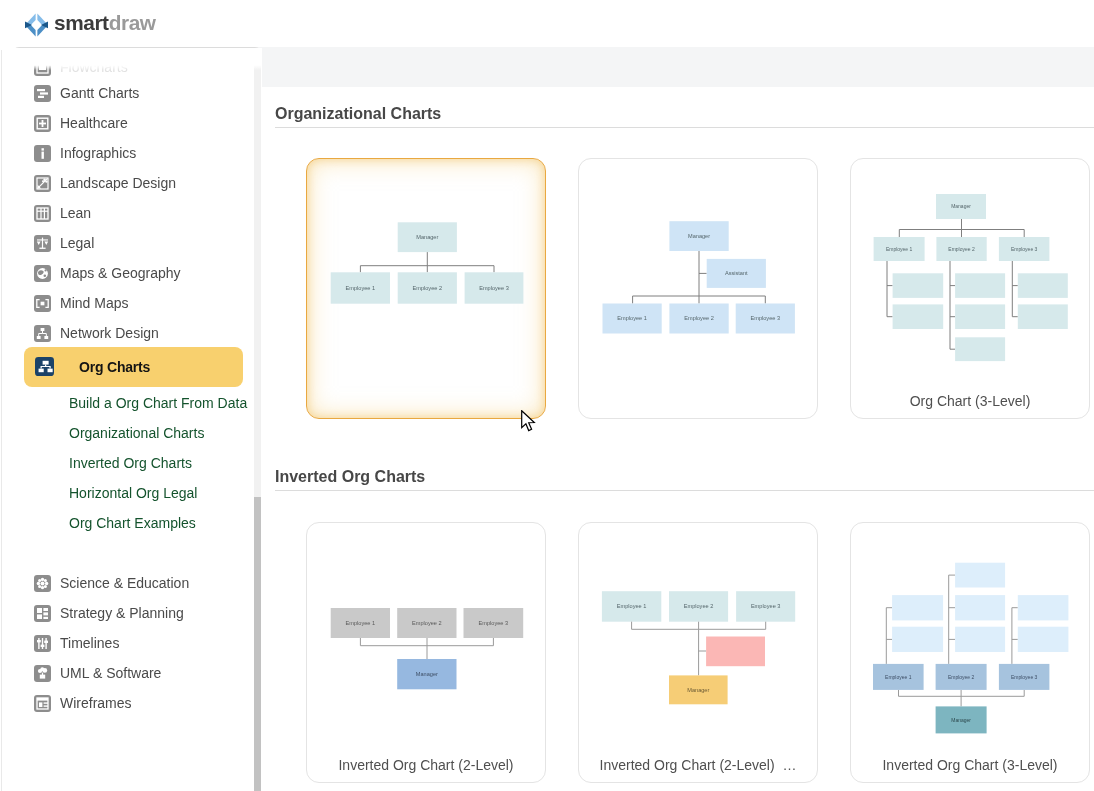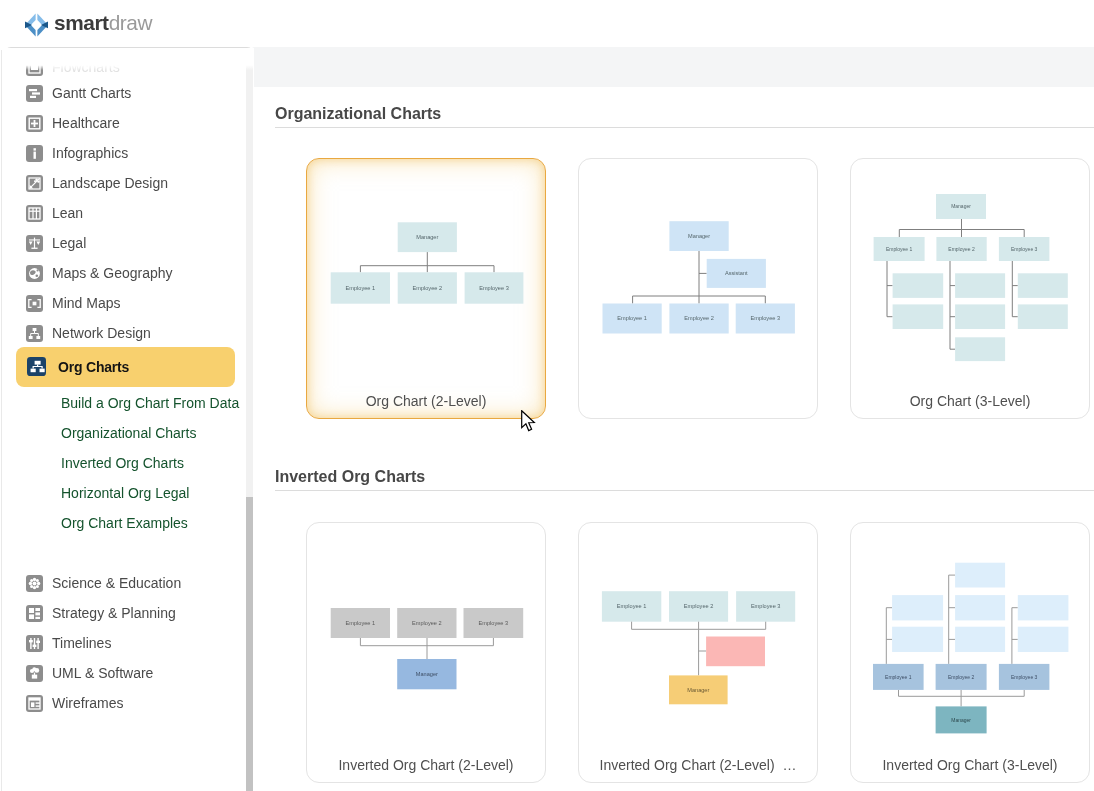--- a/index.html
+++ b/index.html
@@ -1,28 +1,28 @@
 <!DOCTYPE html>
 <html><head>
 <meta charset="utf-8">
 <style>
 *{margin:0;padding:0;box-sizing:border-box}
 html,body{width:1094px;height:791px;overflow:hidden}
 body{font-family:"Liberation Sans",sans-serif;position:relative;background:#fff}
 .header{position:absolute;top:0;left:0;width:1094px;height:47px;background:#fff;z-index:6}
 .logoicon{position:absolute;left:25px;top:12.6px}
 .logotext{position:absolute;left:54px;top:10.8px;font-size:20.8px;font-weight:bold;color:#3b3b3b;letter-spacing:-0.4px}
-.logotext span{color:#9a9a9a;font-weight:normal}
-.sidebar{position:absolute;top:47px;left:4px;width:250px;height:664px;background:#fff;z-index:4;border-top:1px solid #dcdcdc;border-top-left-radius:7px;border-top-right-radius:7px}
+.logotext span{color:#9a9a9a;font-weight:bold}
+.sidebar{position:absolute;top:47px;left:12px;width:250px;height:664px;background:#fff;z-index:4;border-top:1px solid #dcdcdc;border-top-left-radius:7px;border-top-right-radius:7px}
 .it{position:absolute;left:22px;height:30px;display:flex;align-items:center;white-space:nowrap}
 .it .lbl{margin-left:9px;font-size:14px;color:#4a4a4a}
 .sub{position:absolute;left:57px;height:30px;display:flex;align-items:center;font-size:14px;color:#14532d;white-space:nowrap}
 .pill{position:absolute;left:12px;top:299px;width:219px;height:40px;background:#f8d06e;border-radius:8px}
 .pill-inner{position:absolute;left:11px;top:10px;display:flex;align-items:center}
-.pill-inner .lbl{margin-left:12px;font-size:14px;font-weight:bold;color:#141414;letter-spacing:-0.2px}
+.pill-inner .lbl{margin-left:25px;font-size:14px;font-weight:bold;color:#141414;letter-spacing:-0.2px}
 .fade{position:absolute;left:0;top:0;width:250px;height:27px;background:linear-gradient(#ffffff 0%,#ffffff 64%,rgba(255,255,255,0) 82%,rgba(255,255,255,0) 100%);z-index:3}
 .sbtrack{position:absolute;left:242px;top:0;width:7px;height:743px;background:#f1f1f1}
 .sbthumb{position:absolute;left:242px;top:449px;width:7px;height:294px;background:#c2c2c2}
 .graystrip{position:absolute;left:250px;top:47px;width:844px;height:40px;background:#f4f5f6;border-top-left-radius:5px}
 .h2{position:absolute;font-size:16px;font-weight:bold;color:#474747;line-height:1}
 .rule{position:absolute;height:1px;background:#dcdcdc}
 .card{position:absolute;width:240px;height:261px;background:#fff;border:1px solid #e4e4e4;border-radius:13px}
 .card.sel{border:1.5px solid #e9a840;box-shadow:inset 0 0 9px 1px rgba(240,193,104,0.55), inset 0 0 22px 5px rgba(249,219,153,0.5)}
 .cap{position:absolute;left:0;bottom:9px;width:100%;text-align:center;font-size:14px;color:#4f4f4f}
 .chart{position:absolute;left:0;top:0}
@@ -235,21 +235,20 @@
       <rect x="90.7" y="63.3" width="59.2" height="29.8" fill="#d6e9eb"></rect>
       <text x="120.30000000000001" y="79.9" font-size="5.6" fill="#55666b" text-anchor="middle" font-family="Liberation Sans,sans-serif">Manager</text>
       <path d="M120.3,93.1 V106.7 M53.4,106.7 H187 M53.4,106.7 V113.3 M120.3,106.7 V113.3 M187,106.7 V113.3" stroke="#7f7f7f" stroke-width="1" fill="none"></path>
       <rect x="23.7" y="113.3" width="59.3" height="31.4" fill="#d6e9eb"></rect>
       <text x="53.349999999999994" y="130.7" font-size="5.6" fill="#55666b" text-anchor="middle" font-family="Liberation Sans,sans-serif">Employee 1</text>
       <rect x="90.7" y="113.3" width="59.2" height="31.4" fill="#d6e9eb"></rect>
       <text x="120.30000000000001" y="130.7" font-size="5.6" fill="#55666b" text-anchor="middle" font-family="Liberation Sans,sans-serif">Employee 2</text>
       <rect x="157.6" y="113.3" width="58.8" height="31.4" fill="#d6e9eb"></rect>
       <text x="187.0" y="130.7" font-size="5.6" fill="#55666b" text-anchor="middle" font-family="Liberation Sans,sans-serif">Employee 3</text>
     </svg>
-    <div class="cap">Org Chart (2-Level)</div>
   </div>
 <div class="card" style="left:578px;top:158px">
     <svg class="chart" width="240" height="261" viewBox="0 0 240 261">
       <rect x="90.4" y="62.2" width="59.3" height="29.8" fill="#cfe4f6"></rect>
       <text x="120.05000000000001" y="78.80000000000001" font-size="5.6" fill="#55666b" text-anchor="middle" font-family="Liberation Sans,sans-serif">Manager</text>
       <path d="M120,92 V137 M120,114.4 H127.7 M53.6,137 H186.3 M53.6,137 V144.5 M120,137 V144.5 M186.3,137 V144.5" stroke="#7f7f7f" stroke-width="1" fill="none"></path>
       <rect x="127.7" y="99.9" width="59.2" height="29" fill="#cfe4f6"></rect>
       <text x="157.3" y="116.10000000000001" font-size="5.6" fill="#55666b" text-anchor="middle" font-family="Liberation Sans,sans-serif">Assistant</text>
       <rect x="23.5" y="144.5" width="59.2" height="30" fill="#cfe4f6"></rect>
       <text x="53.1" y="161.2" font-size="5.6" fill="#55666b" text-anchor="middle" font-family="Liberation Sans,sans-serif">Employee 1</text>

